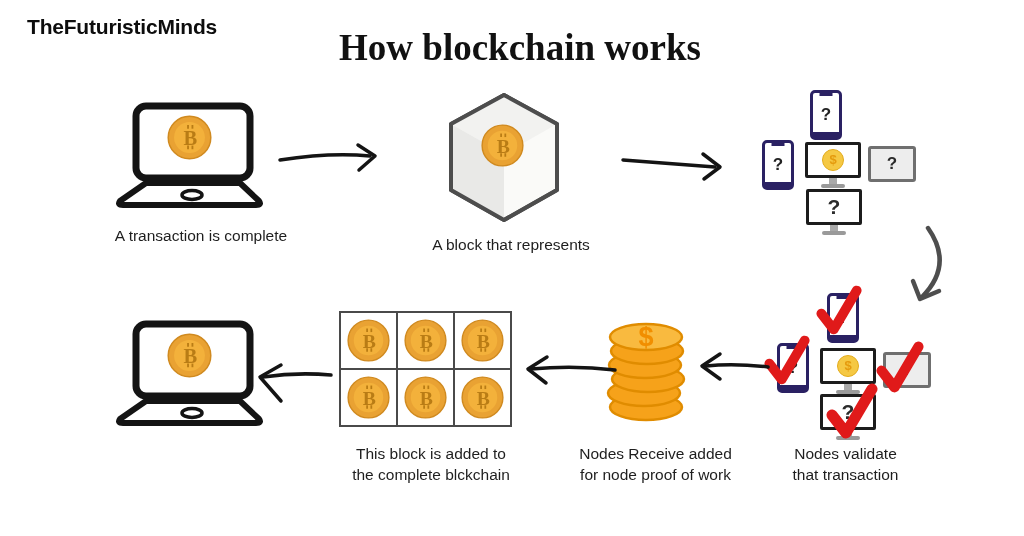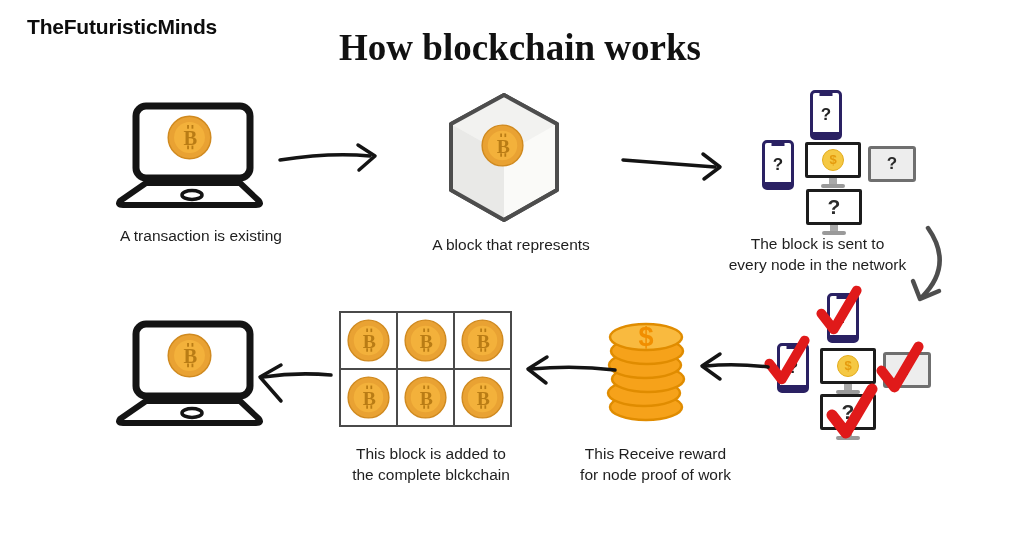--- a/index.html
+++ b/index.html
@@ -53,21 +53,21 @@
   <div class="brand">TheFuturisticMinds</div>
   <div class="title">How blockchain works</div>
 
   <svg class="abs" style="left:110px;top:98px" width="158" height="110" viewBox="0 0 158 110">
     <rect x="26" y="8" width="114" height="72" rx="10" fill="#fff" stroke="#141414" stroke-width="7"></rect>
     <path d="M36 85 L10 103 Q7 107 13 107 L146 107 Q152 107 149 103 L130 85 Z" fill="#fff" stroke="#141414" stroke-width="6" stroke-linejoin="round"></path>
     <ellipse cx="82" cy="97" rx="10" ry="4.5" fill="#fff" stroke="#141414" stroke-width="3.5"></ellipse>
     <use href="#coin-btc" x="56" y="16" width="47" height="47"></use>
   </svg>
   <div class="caption" style="left:94px;top:225px;width:214px">
-    <div>A transaction is existing</div>
+    <div>A transaction is complete</div>
   </div>
 
   <svg class="abs" style="left:276px;top:139px" width="112" height="36" viewBox="0 0 112 36">
     <path d="M4 21 Q55 13 94 17" fill="none" stroke="#141414" stroke-width="3.5" stroke-linecap="round"></path>
     <path d="M82 6 L99 17 L83 31" fill="none" stroke="#141414" stroke-width="3.5" stroke-linecap="round" stroke-linejoin="round"></path>
   </svg>
 
   <svg class="abs" style="left:443px;top:91px" width="122" height="133" viewBox="0 0 122 133">
     <polygon points="61,4 114,33 114,99 61,129 8,99 8,33" fill="#fafaf8" stroke="#4d4d4d" stroke-width="4" stroke-linejoin="round"></polygon>
     <polygon points="61,4 114,33 61,63 8,33" fill="#f2f2f0"></polygon>
@@ -102,24 +102,20 @@
       <span>?</span>
     </div>
     <div class="monitor-wrap" style="left:58px;top:99px">
       <div class="monitor">
         <span>?</span>
       </div>
       <div class="monitor-neck"></div>
       <div class="monitor-base"></div>
     </div>
   </div>
-  <div class="caption" style="left:715px;top:233px;width:205px">
-    <div>The block is sent to</div>
-    <div>every node in the network</div>
-  </div>
 
   <svg class="abs" style="left:902px;top:225px" width="54" height="88" viewBox="0 0 54 88">
     <path d="M26 3 Q52 40 20 72" fill="none" stroke="#4e4e4e" stroke-width="4.5" stroke-linecap="round"></path>
     <path d="M11 56 L18 74 L37 66" fill="none" stroke="#4e4e4e" stroke-width="4.5" stroke-linecap="round" stroke-linejoin="round"></path>
   </svg>
 
   <div class="abs" style="left:770px;top:292px;width:172px;height:152px">
     <div class="phone" style="left:57px;top:1px">
       <span>?</span>
     </div>
@@ -148,38 +144,42 @@
     <div class="monitor-wrap" style="left:50px;top:102px">
       <div class="monitor">
         <span>?</span>
       </div>
       <div class="monitor-neck"></div>
       <div class="monitor-base"></div>
     </div>
     <svg class="check" style="left:56px;top:90px" width="52" height="58" viewBox="0 0 52 56">
       <path d="M6 32 L20 50 L46 6" fill="none" stroke="#E01A1A" stroke-width="11" stroke-linecap="round" stroke-linejoin="round"></path>
     </svg>
+  </div>
+  <div class="caption" style="left:768px;top:443px;width:155px">
+    <div>Nodes validate</div>
+    <div>that transaction</div>
   </div>
 
   <svg class="abs" style="left:694px;top:350px" width="78" height="32" viewBox="0 0 78 32">
     <path d="M74 17 Q40 13 12 16" fill="none" stroke="#141414" stroke-width="3.5" stroke-linecap="round"></path>
     <path d="M26 4 L8 16 L26 29" fill="none" stroke="#141414" stroke-width="3.5" stroke-linecap="round" stroke-linejoin="round"></path>
   </svg>
 
   <svg class="abs" style="left:600px;top:303px" width="92" height="122" viewBox="0 0 92 122">
     <ellipse cx="46" cy="104" rx="36" ry="13" fill="#F6A21A" stroke="#E08C00" stroke-width="2.5"></ellipse>
     <ellipse cx="44" cy="90" rx="36" ry="13" fill="#F6A21A" stroke="#E08C00" stroke-width="2.5"></ellipse>
     <ellipse cx="48" cy="76" rx="36" ry="13" fill="#F6A21A" stroke="#E08C00" stroke-width="2.5"></ellipse>
     <ellipse cx="45" cy="62" rx="36" ry="13" fill="#F6A21A" stroke="#E08C00" stroke-width="2.5"></ellipse>
     <ellipse cx="47" cy="48" rx="36" ry="13" fill="#F6A21A" stroke="#E08C00" stroke-width="2.5"></ellipse>
     <ellipse cx="46" cy="34" rx="36" ry="13" fill="#F9BA3F" stroke="#E08C00" stroke-width="2.5"></ellipse>
     <text x="46" y="43" text-anchor="middle" font-family="Liberation Sans, sans-serif" font-size="27" font-weight="bold" fill="#F18E00">$</text>
   </svg>
   <div class="caption" style="left:558px;top:443px;width:195px">
-    <div>This Receive reward</div>
+    <div>Nodes Receive added</div>
     <div>for node proof of work</div>
   </div>
 
   <svg class="abs" style="left:519px;top:352px" width="100" height="34" viewBox="0 0 100 34">
     <path d="M96 18 Q55 13 12 17" fill="none" stroke="#141414" stroke-width="3.5" stroke-linecap="round"></path>
     <path d="M28 5 L9 17 L27 31" fill="none" stroke="#141414" stroke-width="3.5" stroke-linecap="round" stroke-linejoin="round"></path>
   </svg>
 
   <div class="chain-grid">
     <div class="block-cell">

